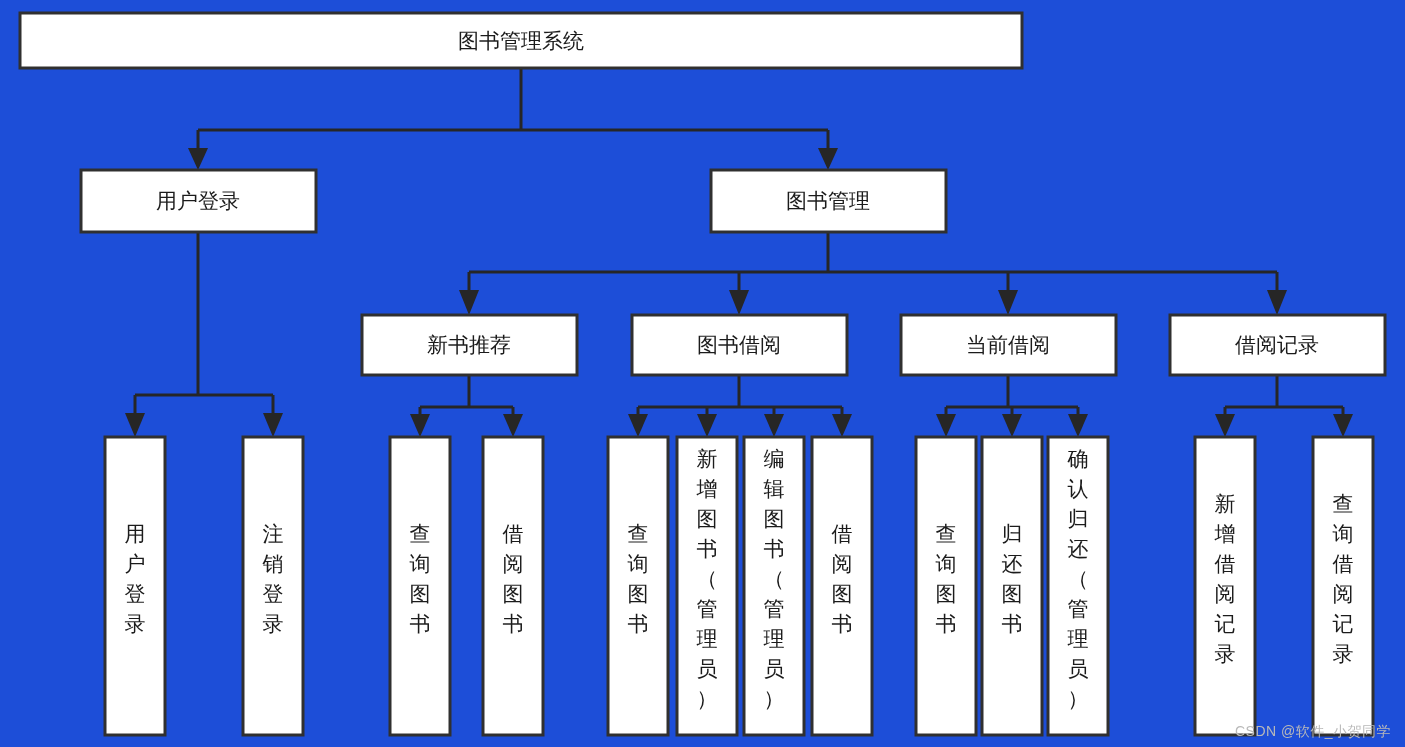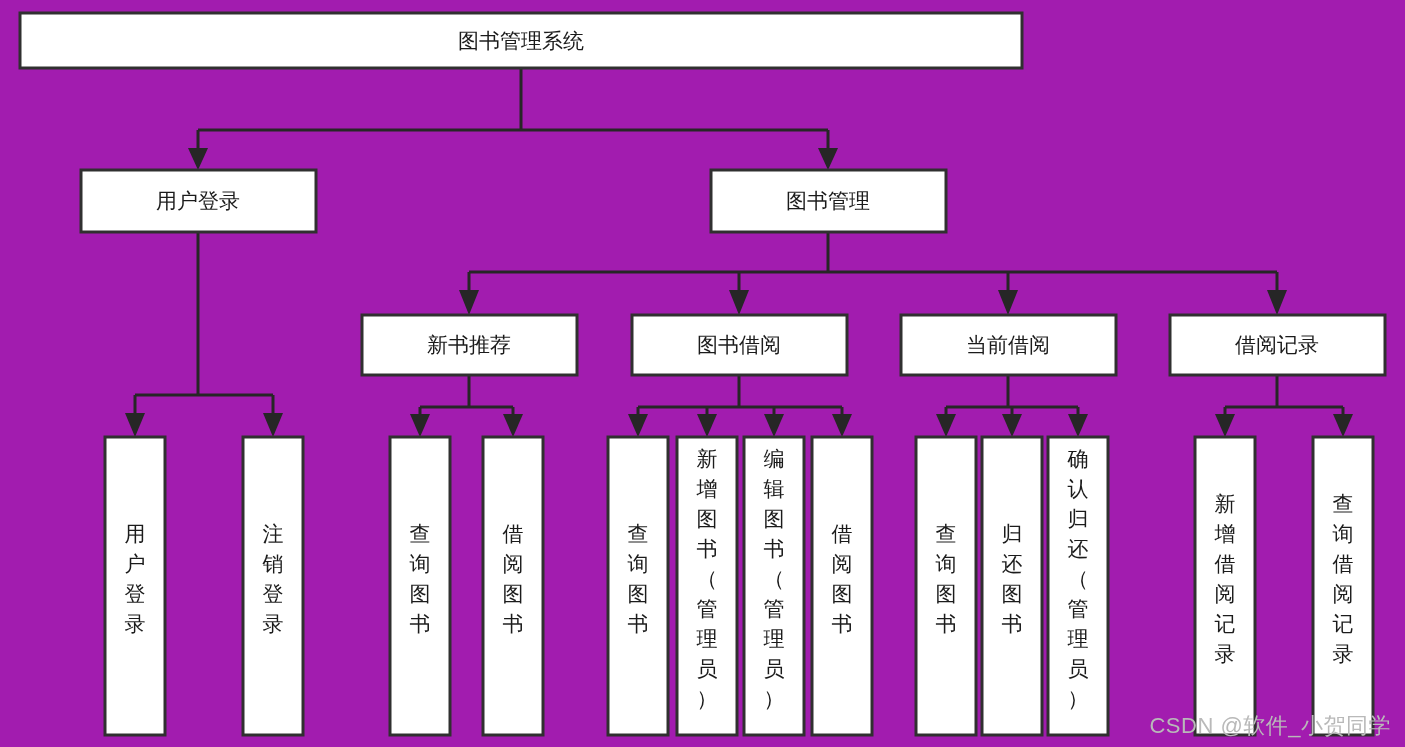--- a/index.html
+++ b/index.html
@@ -10,21 +10,21 @@
   body {
     width: 1405px;
     height: 747px;
     font-family: "Liberation Sans", "DejaVu Sans", sans-serif;
     overflow: hidden;
   }
   #diagram-root {
     position: relative;
     width: 1405px;
     height: 747px;
-    background: #a21caf;
+    background: #1d4ed8;
   }
   svg.diagram {
     position: absolute;
     top: 0;
     left: 0;
     width: 1405px;
     height: 747px;
     display: block;
   }
   .node-box {
@@ -52,21 +52,21 @@
   }
   .arrow-head {
     fill: #262626;
     stroke: none;
   }
   .watermark {
     position: absolute;
     right: 14px;
     bottom: 6px;
     font-family: "Liberation Sans", "DejaVu Sans", sans-serif;
-    font-size: 22px;
+    font-size: 14px;
     color: #b9b9b9;
     letter-spacing: 0.5px;
     white-space: nowrap;
     pointer-events: none;
   }
 </style>
 </head>
 <body>
 
 <div id="diagram-root">

